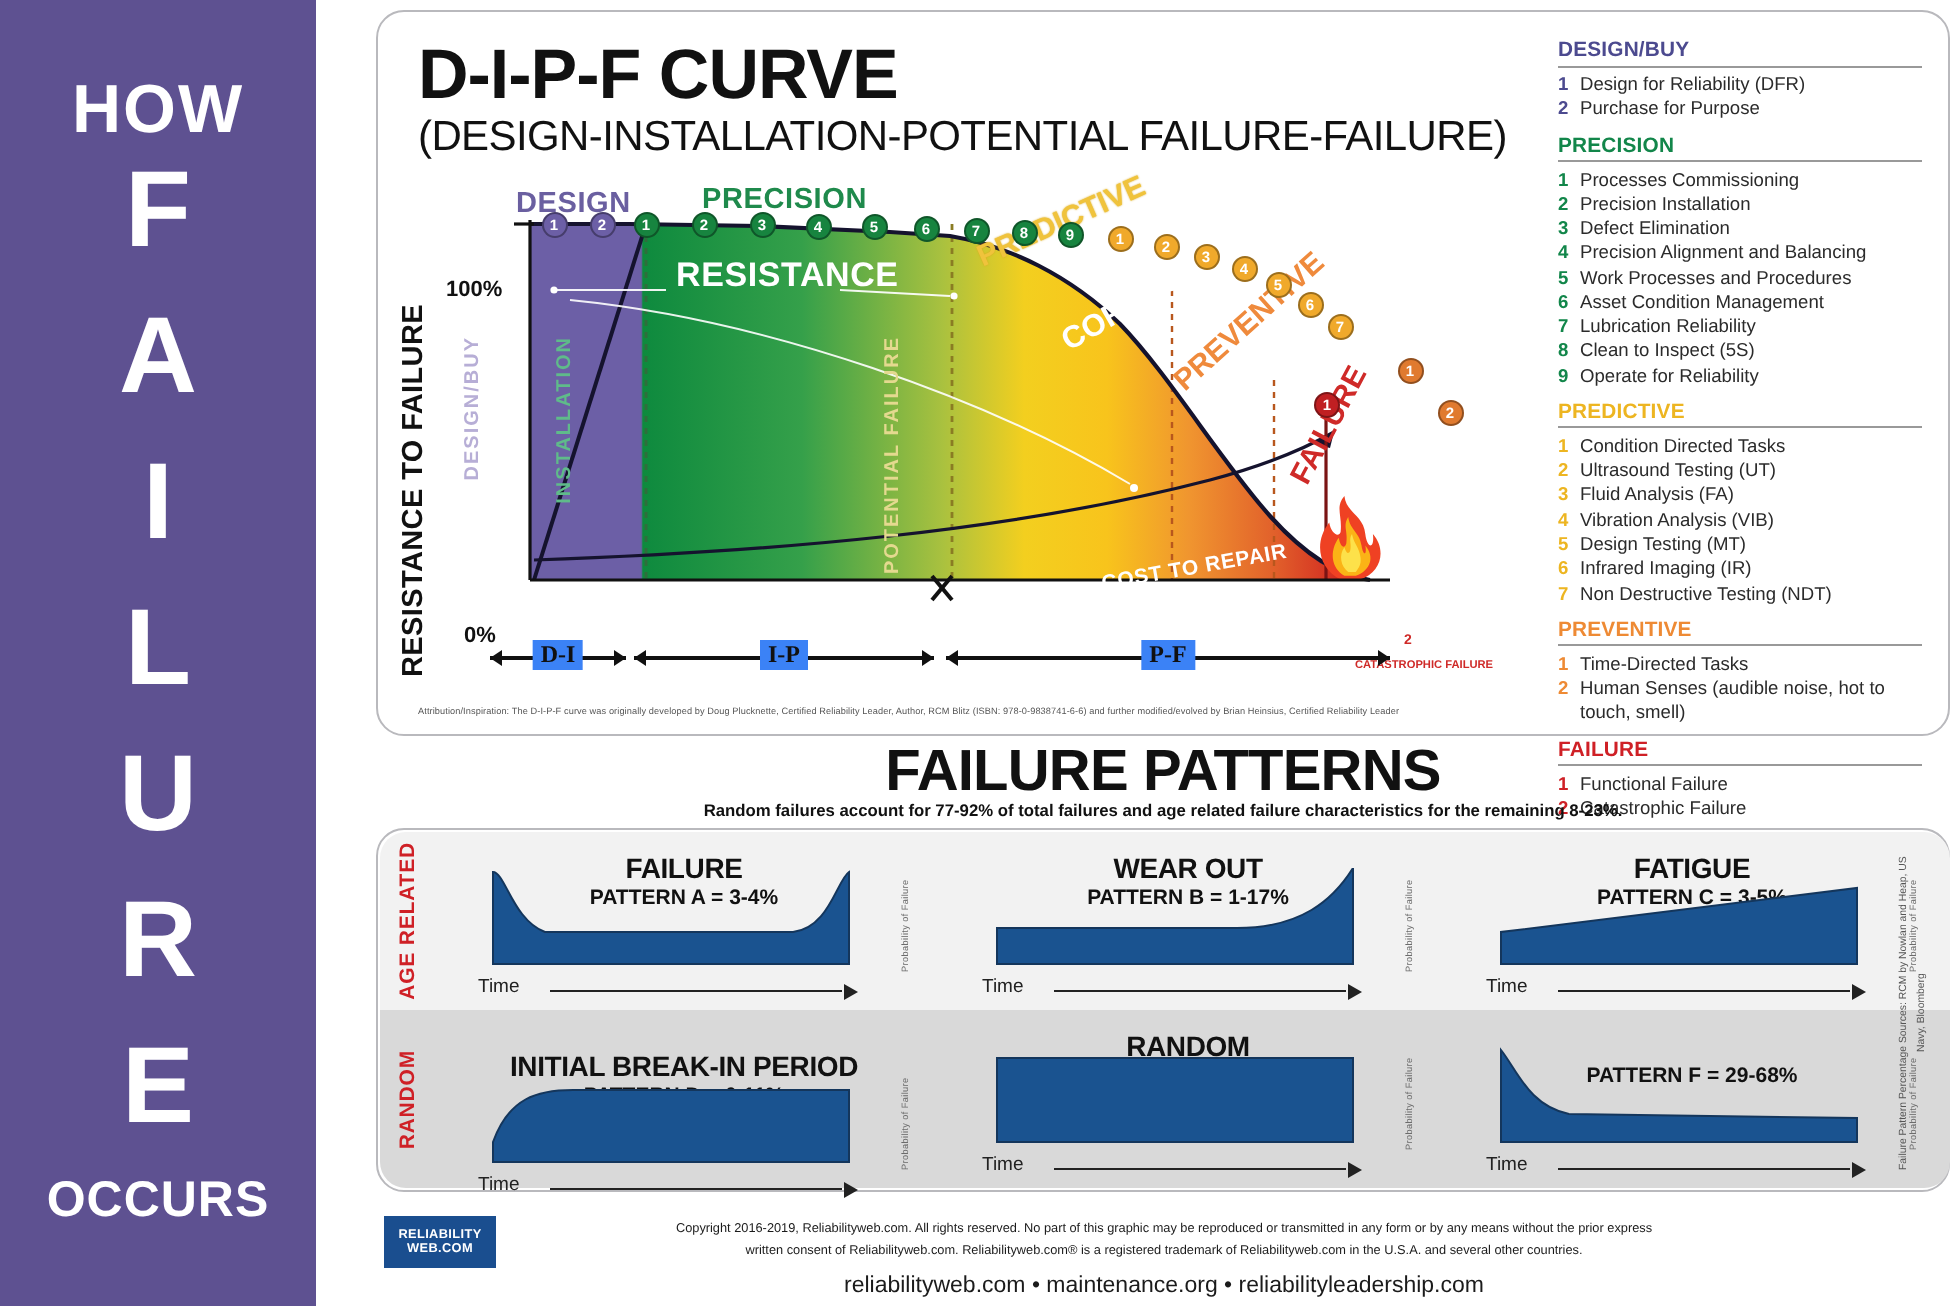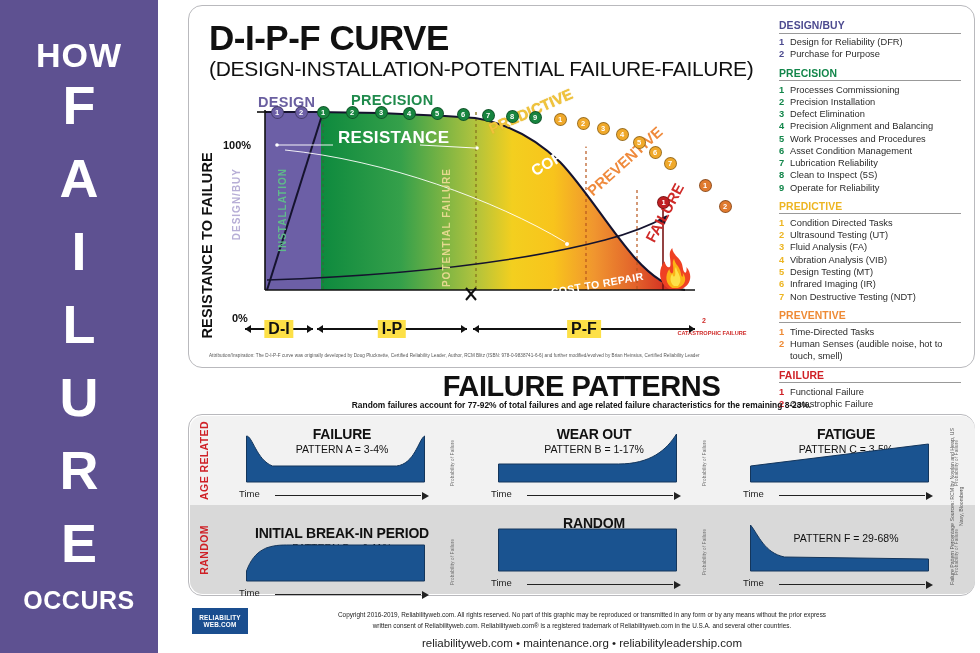--- a/index.html
+++ b/index.html
@@ -85,21 +85,21 @@
   .axis-seg { position:absolute; top:232px; height:14px; }
   .axis-seg .bar { position:absolute; top:6px; left:0; right:0; height:1.6px; background:#111; }
   .axis-seg .cap-l, .axis-seg .cap-r {
     position:absolute; top:2.5px; width:0;height:0;
     border-top:4px solid transparent; border-bottom:4px solid transparent;
   }
   .axis-seg .cap-l { left:0; border-right:6px solid #111; }
   .axis-seg .cap-r { right:0; border-left:6px solid #111; }
   .axis-seg .txt {
     position:absolute; top:-2px; left:50%; transform:translateX(-50%);
-    background:#fde047; padding:0 4px; font-size:16px; font-weight:bold; color:#111;
+    background:#3b82f6; padding:0 4px; font-size:12px; font-weight:bold; color:#111;font-family:Liberation Serif, serif;
   }
   #seg-di { left:40px; width:68px; }
   #seg-ip { left:112px; width:150px;text-align:center; }
   #seg-pf { left:268px; width:222px; }
 
   #xaxis-title {
     position:absolute; left:120px; top:250px; width:300px; text-align:center;
     font-size:15px; font-weight:bold; color:#111; letter-spacing:.2px;
   }
 
@@ -168,21 +168,21 @@
     font-size:10.5px; font-weight:bold; color:#cf2026; letter-spacing:.4px;
   }
 
   .fp-cell { position:absolute; top:4px; width:250px; height:82px; }
   .fp-cell .name {
     position:absolute; left:0; top:6px; width:100%; text-align:center;
     font-size:14px; font-weight:bold; color:#111; letter-spacing:-.2px;
   }
   .fp-cell .pat {
     position:absolute; left:0; top:23px; width:100%; text-align:center;
-    font-size:10.5px; font-weight:normal; color:#111;
+    font-size:10.5px; font-weight:bold; color:#111;
   }
   .fp-cell .graph { position:absolute; left:16px; top:14px; width:205px; height:50px; }
   .fp-cell .yaxlbl {
     position:absolute; right:12px; top:8px; height:58px;
     writing-mode:vertical-rl; transform:rotate(180deg);
     font-size:4.6px; color:#6b6b6b; letter-spacing:.2px;
   }
   .fp-cell .timerow {
     position:absolute; left:22px; bottom:2px; width:190px; height:12px;
   }

